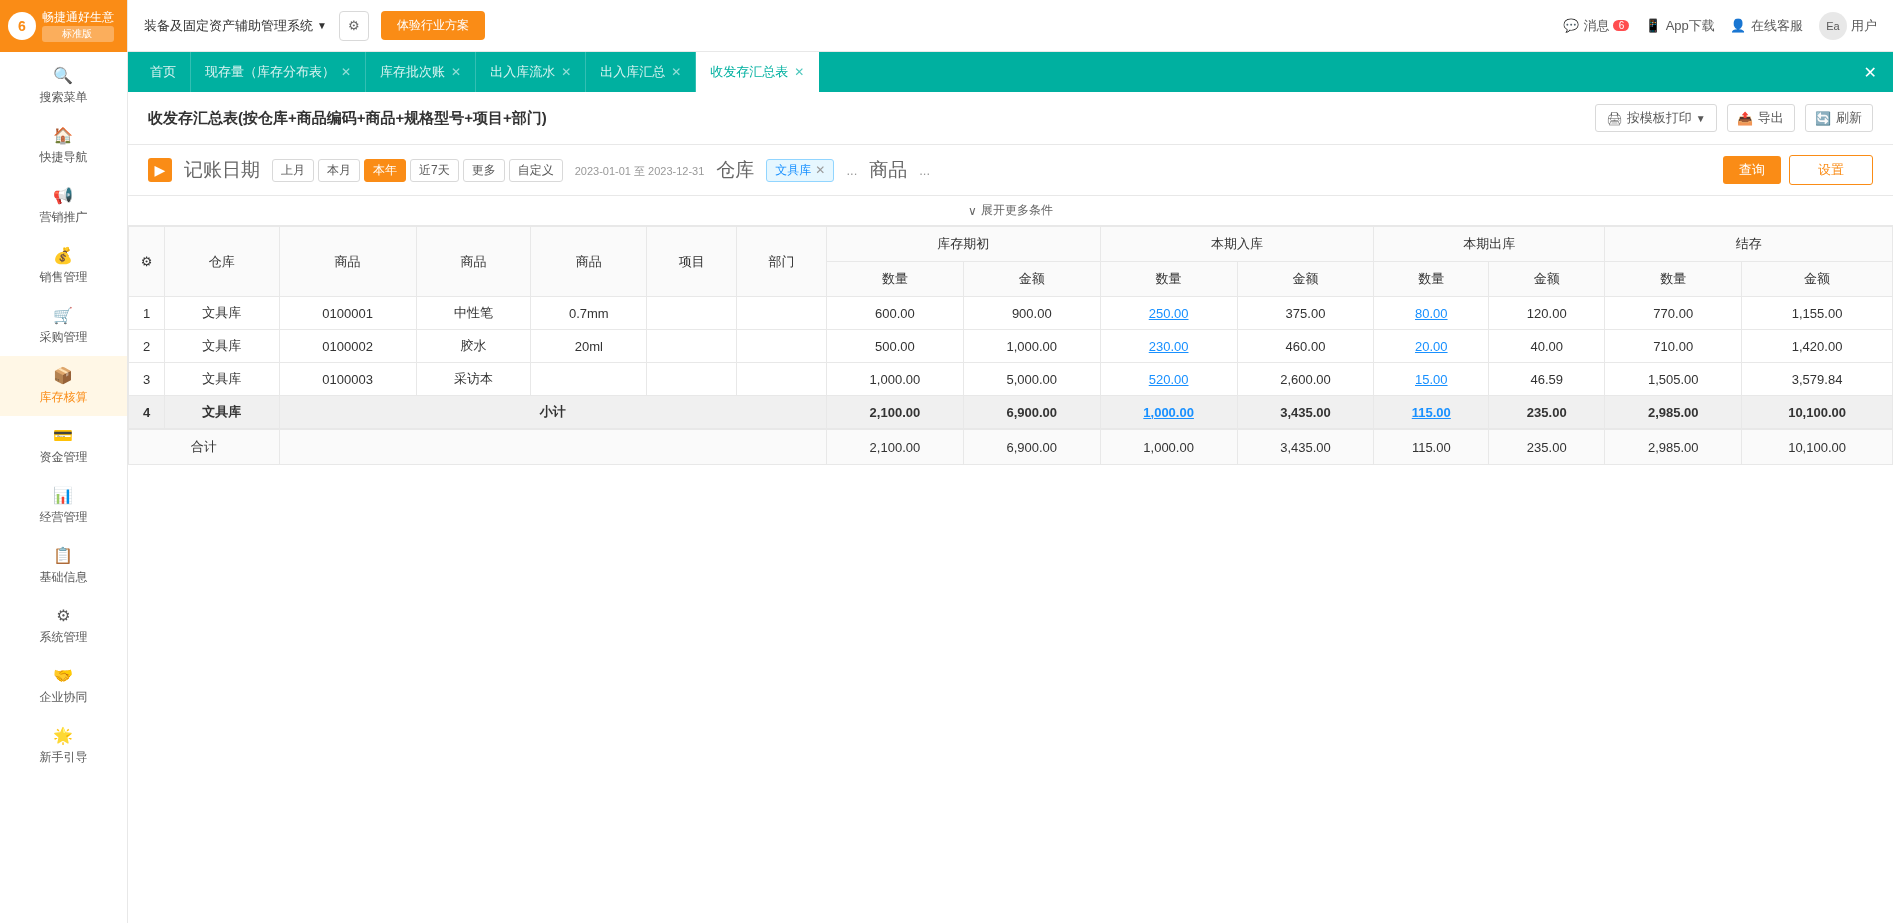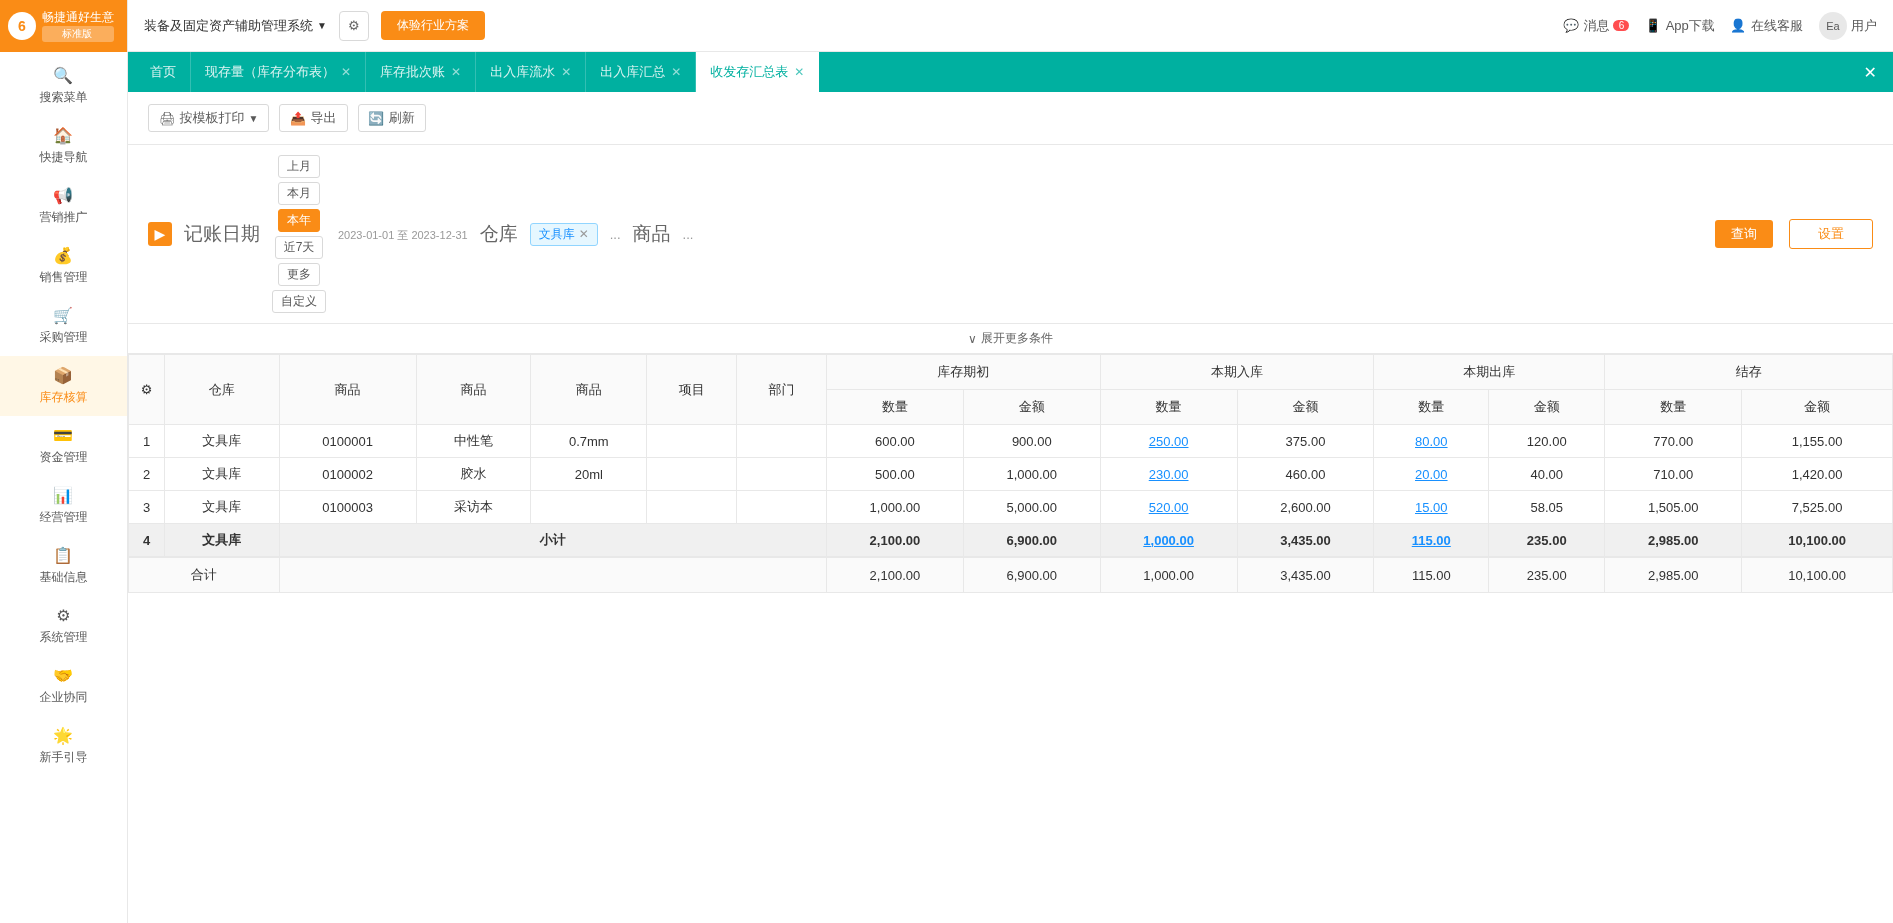--- a/index.html
+++ b/index.html
@@ -46,28 +46,28 @@
 
     
     .page-header { background: #fff; padding: 12px 20px; border-bottom: 1px solid #e8e8e8; }
     .page-title { font-size: 15px; font-weight: bold; color: #333; margin-bottom: 0; }
 
     
     .filter-section { background: #fff; padding: 10px 20px; border-bottom: 1px solid #e8e8e8; }
     .filter-row { display: flex; align-items: center; gap: 12px; flex-wrap: wrap; }
     .filter-expand-btn { width: 24px; height: 24px; background: #fa8c16; color: #fff; border: none; border-radius: 3px; cursor: pointer; display: flex; align-items: center; justify-content: center; font-size: 14px; }
     .filter-label { color: #666; font-size: 19px; white-space: nowrap; }
-    .date-btns { display: flex; gap: 4px; align-items: center; flex-direction: column; }
+    .date-btns { display: flex; gap: 4px; align-items: flex-end; }
     .date-btn { padding: 2px 8px; border: 1px solid #d9d9d9; background: #fff; border-radius: 3px; cursor: pointer; font-size: 12px; color: #595959; }
     .date-btn.active { background: #fa8c16; color: #fff; border-color: #fa8c16; }
     .date-range { font-size: 11px; color: #999; margin-top: 2px; }
     .warehouse-tag { background: #e6f7ff; border: 1px solid #91d5ff; color: #1890ff; padding: 2px 8px; border-radius: 3px; display: flex; align-items: center; gap: 4px; font-size: 12px; }
     .warehouse-tag-close { cursor: pointer; color: #999; }
     .filter-more { color: #999; cursor: pointer; font-size: 13px; }
-    .filter-actions { margin-left: auto; display: flex; gap: 16px; align-items: center; }
+    .filter-actions { margin-left: auto; display: flex; gap: 8px; align-items: center; }
     .btn-query { background: #fa8c16; color: #fff; border: none; padding: 5px 16px; border-radius: 3px; cursor: pointer; font-size: 13px; }
     .btn-settings { color: #fa8c16; border: 1px solid #fa8c16; background: #fff; padding: 5px 28px; border-radius: 3px; cursor: pointer; font-size: 13px; }
 
     
     .expand-conditions { display: flex; justify-content: center; padding: 6px; background: #fff; border-bottom: 1px solid #e8e8e8; }
     .expand-btn { color: #666; cursor: pointer; font-size: 12px; display: flex; align-items: center; gap: 4px; border: none; background: none; }
 
     
     .table-wrapper { flex: 1; overflow: auto; background: #fff; margin: 0; }
     .data-table { width: 100%; border-collapse: collapse; font-size: 13px; }
@@ -212,20 +212,21 @@
         <span>收发存汇总表</span>
         <span class="tab-close">✕</span>
       </div>
       <span class="tab-bar-close">✕</span>
     </div>
 
     <div class="content-area">
 
       <div class="page-header">
         <div class="page-header-row">
+          <span class="page-title">收发存汇总表(按仓库+商品编码+商品+规格型号+项目+部门)</span>
           <div class="page-actions">
             <button class="action-btn">
               <span>🖨</span>
               <span>按模板打印</span>
               <span class="chevron-icon">▼</span>
             </button>
             <button class="action-btn">
               <span>📤</span>
               <span>导出</span>
             </button>
@@ -347,23 +348,23 @@
               <td>0100003</td>
               <td>采访本</td>
               <td></td>
               <td></td>
               <td></td>
               <td>1,000.00</td>
               <td>5,000.00</td>
               <td><span class="link-value">520.00</span></td>
               <td>2,600.00</td>
               <td><span class="link-value">15.00</span></td>
-              <td>58.05</td>
+              <td>46.59</td>
               <td>1,505.00</td>
-              <td>7,525.00</td>
+              <td>3,579.84</td>
             </tr>
 
             <tr class="subtotal-row">
               <td>4</td>
               <td>文具库</td>
               <td colspan="5">小计</td>
               <td>2,100.00</td>
               <td>6,900.00</td>
               <td><span class="link-value">1,000.00</span></td>
               <td>3,435.00</td>

